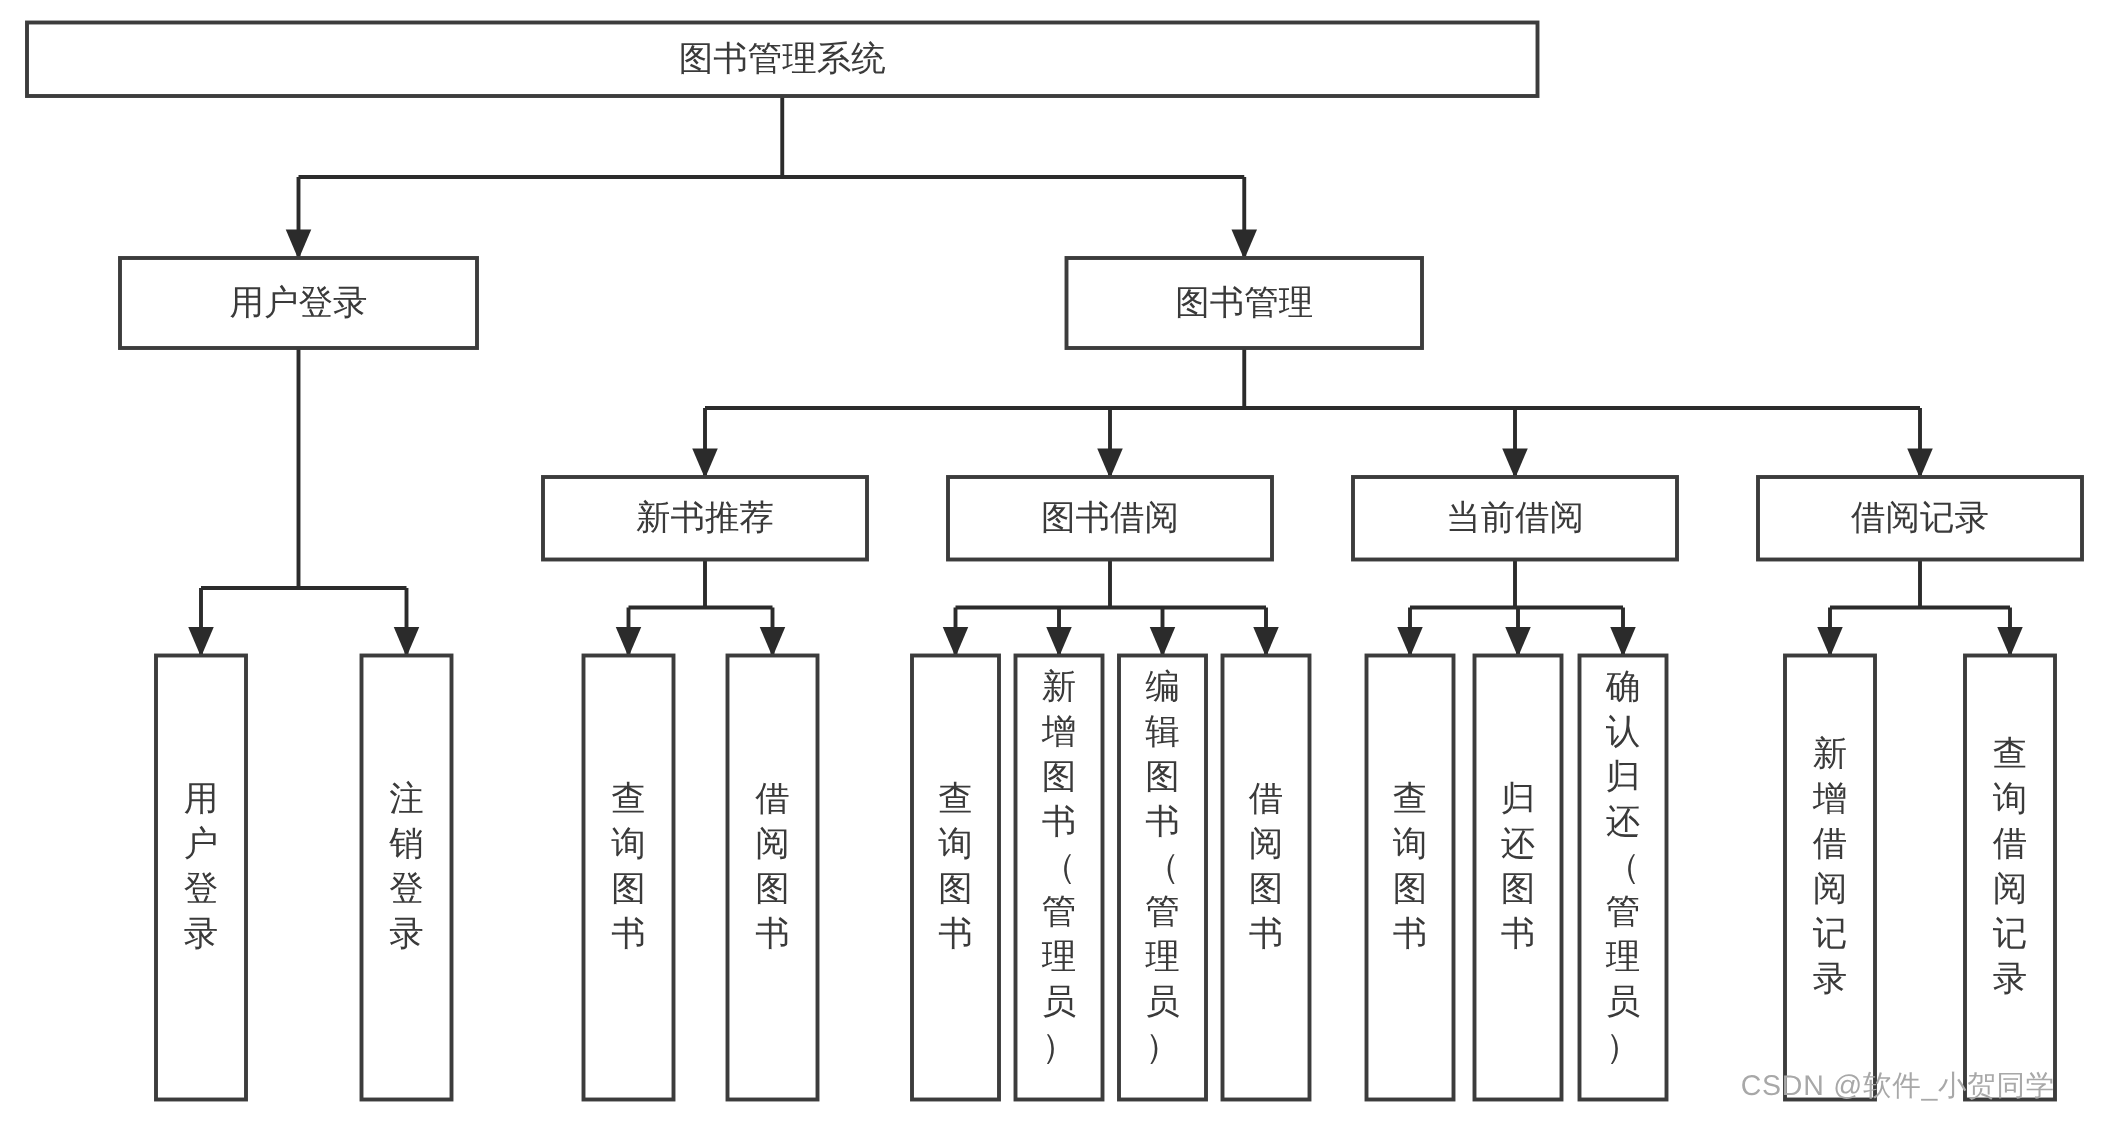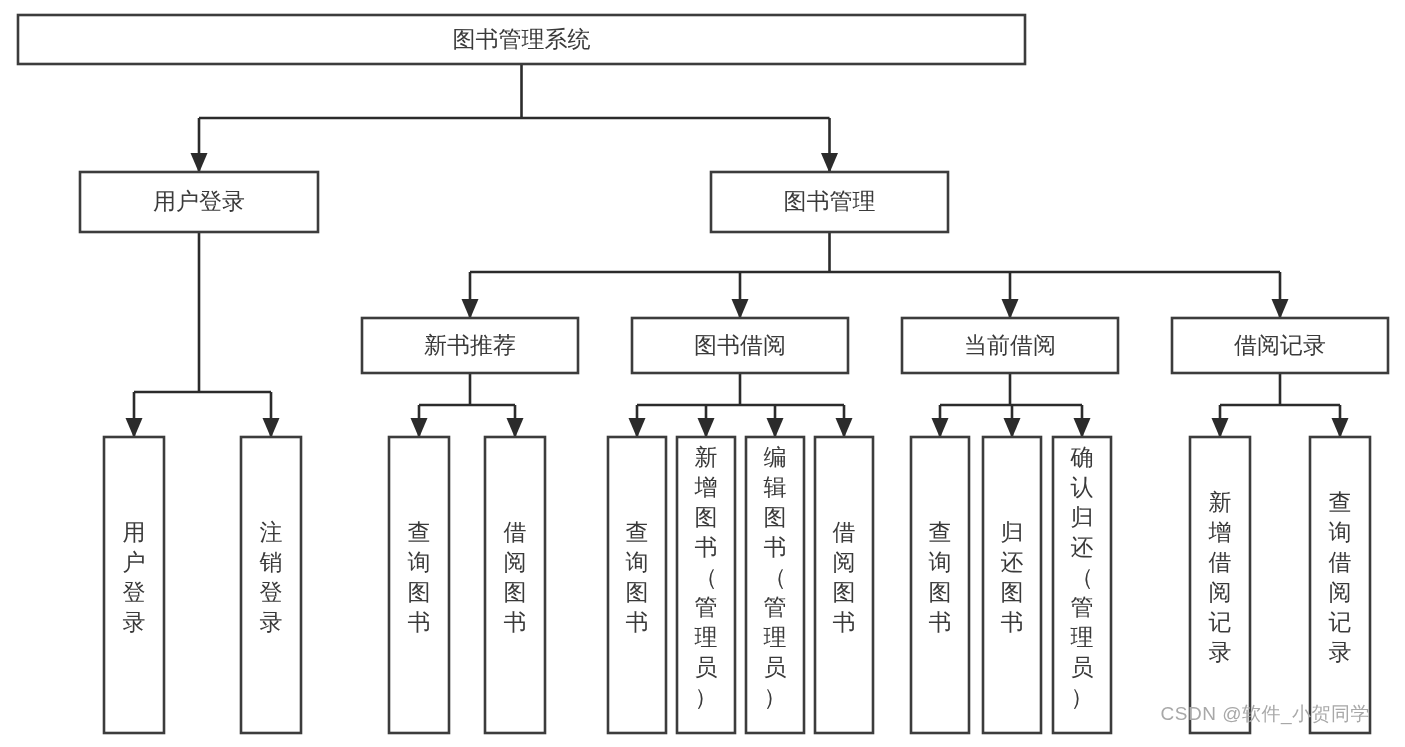--- a/index.html
+++ b/index.html
@@ -49,21 +49,21 @@
   }
   .vlabel {
     fill: #3a3a3a;
     font-family: "Liberation Sans", sans-serif;
     font-size: 23px;
     text-anchor: middle;
   }
   .watermark {
     position: absolute;
     right: 14px;
-    bottom: 20px;
+    bottom: 10px;
     color: #a8a8a8;
     font-size: 19px;
     font-family: "Liberation Sans", sans-serif;
     white-space: nowrap;
     letter-spacing: 0.5px;
     pointer-events: none;
   }
 </style>
 </head>
 <body>

